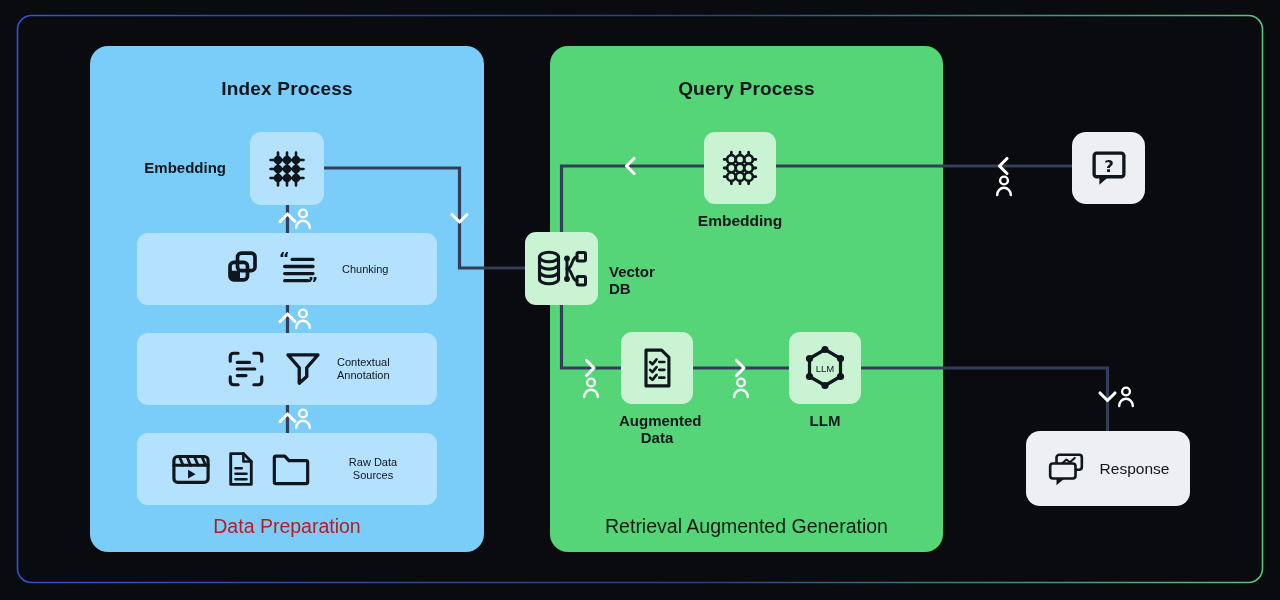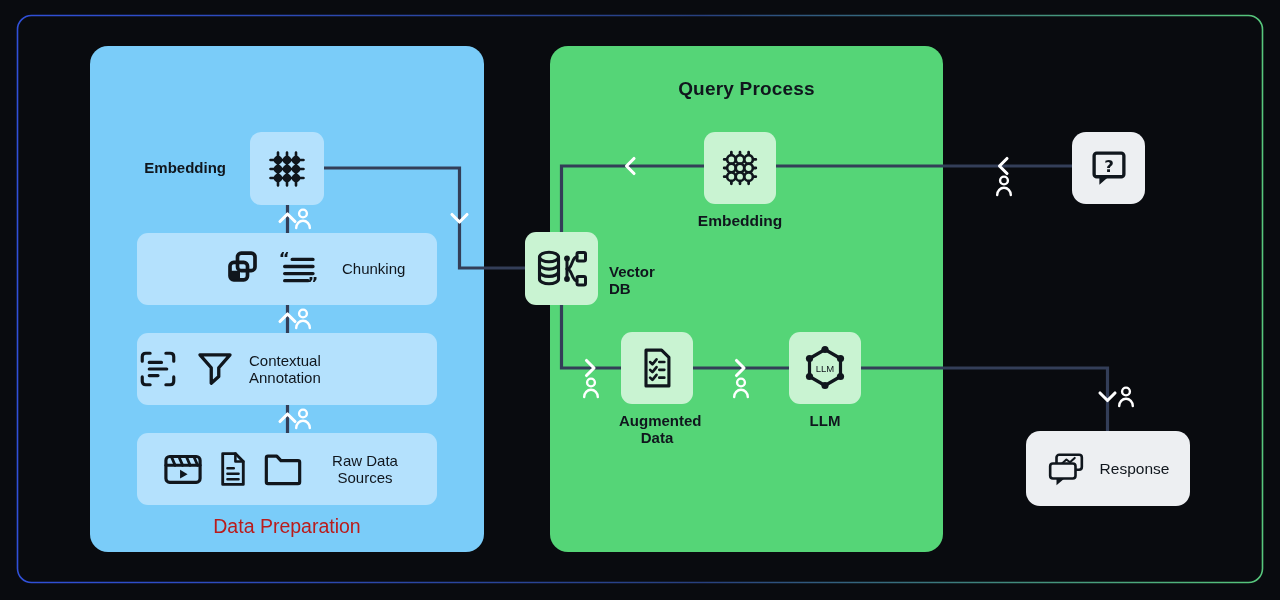--- a/index.html
+++ b/index.html
@@ -27,21 +27,21 @@
   .tile{position:absolute;z-index:3;border-radius:11px;display:flex;
     align-items:center;justify-content:center;}
   .tile-blue{background:var(--tile-blue);}
   .tile-green{background:var(--tile-green);}
   .card{position:absolute;z-index:3;border-radius:14px;background:var(--card);
     display:flex;align-items:center;justify-content:center;}
 
   .pill{position:absolute;z-index:3;border-radius:11px;background:var(--tile-blue);
     display:flex;align-items:center;}
   .pill .icons{display:flex;align-items:center;}
-  .lbl{font-size:15px;font-weight:500;line-height:1.14;color:var(--ink);}
+  .lbl{font-size:11px;font-weight:500;line-height:1.14;color:var(--ink);}
   .side-label{position:absolute;z-index:3;font-size:15px;font-weight:700;
     line-height:1.14;color:var(--ink);}
 
   .wire{stroke:var(--wire);stroke-width:3.2;fill:none;}
   .chev{stroke:var(--arrow);stroke-width:3.1;fill:none;stroke-linecap:round;stroke-linejoin:round;}
   .person{stroke:var(--arrow);stroke-width:2.4;fill:none;stroke-linecap:round;}
   .ic{stroke:var(--ink);fill:none;stroke-linecap:round;stroke-linejoin:round;}
   .ic-fill{fill:var(--ink);stroke:none;}
   .qtext{font-family:"DejaVu Sans","Liberation Sans",sans-serif;font-weight:700;fill:var(--ink);}
   .llmtext{font-family:"Liberation Sans",sans-serif;font-weight:500;fill:var(--ink);}
@@ -68,20 +68,21 @@
     <path class="wire" d="M561.5 233 V166 H1072"></path>
     <path class="wire" d="M561.5 304 V368 H621"></path>
     <path class="wire" d="M693 368 H789"></path>
     <path class="wire" d="M861 368 H1107.5 V431"></path>
     <path class="wire" d="M287.5 205 V233"></path>
     <path class="wire" d="M287.5 305 V333"></path>
     <path class="wire" d="M287.5 405 V433"></path>
   </svg>
 
   <div class="panel panel-blue">
+    <div class="panel-title">Index Process</div>
     <div class="panel-footer">Data Preparation</div>
   </div>
 
   <div class="side-label" style="left:104px;top:159px;width:122px;text-align:right;">Embedding</div>
 
   <div class="tile tile-blue" style="left:250px;top:132px;width:74px;height:73px;">
     <svg width="48" height="48" viewBox="0 0 48 48">
       <g class="ic" stroke-width="2.6">
         <path d="M7.5 15 H40.5 M7.5 24 H40.5 M7.5 33 H40.5 M15 7.5 V40.5 M24 7.5 V40.5 M33 7.5 V40.5"></path>
       </g>
@@ -110,39 +111,39 @@
         <g class="ic" stroke-width="4">
           <path d="M17 12.5 H42 M8 21 H42 M8 29.5 H42 M8 38 H36"></path>
         </g>
         <text class="qtext" x="1" y="18" font-size="20">“</text>
         <text class="qtext" x="35" y="48" font-size="20">”</text>
       </svg>
     </div>
     <div class="lbl" style="margin-left:24px;">Chunking</div>
   </div>
 
-  <div class="pill" style="left:137px;top:333px;width:300px;height:72px;box-sizing:border-box;">
+  <div class="pill" style="left:137px;top:333px;width:300px;height:72px;padding-left:88px;box-sizing:border-box;">
     <div class="icons" style="gap:16px;">
       <svg width="42" height="42" viewBox="0 0 48 48">
         <g class="ic" stroke-width="3.6">
           <path d="M6 15 V10 Q6 6 10 6 H15"></path>
           <path d="M33 6 H38 Q42 6 42 10 V15"></path>
           <path d="M42 33 V38 Q42 42 38 42 H33"></path>
           <path d="M15 42 H10 Q6 42 6 38 V33"></path>
           <path d="M14 16.5 H28 M14 24 H34 M14 31.5 H24"></path>
         </g>
       </svg>
       <svg width="40" height="40" viewBox="0 0 48 48">
         <path class="ic" stroke-width="4" d="M6 7 H42 L28.5 22.5 V33 L19.5 41 V22.5 Z"></path>
       </svg>
     </div>
     <div class="lbl" style="margin-left:14px;width:100px;">Contextual Annotation</div>
   </div>
 
-  <div class="pill" style="left:137px;top:433px;width:300px;height:72px;padding-left:26px;box-sizing:border-box;">
+  <div class="pill" style="left:137px;top:433px;width:300px;height:72px;padding-left:34px;box-sizing:border-box;">
     <div class="icons" style="gap:11px;">
       <svg width="40" height="40" viewBox="0 0 48 48">
         <rect class="ic" x="3.5" y="9" width="41" height="31" rx="4.5" stroke-width="3.8"></rect>
         <g class="ic" stroke-width="3.4">
           <path d="M3.5 19.5 H44.5"></path>
           <path d="M10 9 L14.5 19.5 M19 9 L23.5 19.5 M28 9 L32.5 19.5 M37 9 L41.5 19.5"></path>
         </g>
         <path class="ic-fill" d="M20.5 25 L29.5 30.2 L20.5 35.4 Z"></path>
       </svg>
       <svg width="38" height="38" viewBox="0 0 48 48">
@@ -154,20 +155,21 @@
       </svg>
       <svg width="40" height="40" viewBox="0 0 48 48">
         <path class="ic" stroke-width="3.8" d="M4 39.5 V10.5 Q4 8.5 6 8.5 H16.5 L21.5 14 H42 Q44 14 44 16 V39.5 Q44 41.5 42 41.5 H6 Q4 41.5 4 39.5 Z"></path>
       </svg>
     </div>
     <div class="lbl" style="margin-left:18px;width:88px;text-align:center;">Raw Data Sources</div>
   </div>
 
   <div class="panel panel-green">
     <div class="panel-title">Query Process</div>
+    <div class="panel-footer">Retrieval Augmented Generation</div>
   </div>
 
   <div class="tile tile-green" style="left:704px;top:132px;width:72px;height:72px;">
     <svg width="46" height="46" viewBox="0 0 48 48">
       <g class="ic" stroke-width="2.9">
         <path d="M7.5 15 H40.5 M7.5 24 H40.5 M7.5 33 H40.5 M15 7.5 V40.5 M24 7.5 V40.5 M33 7.5 V40.5"></path>
       </g>
       <g stroke="#10161d" stroke-width="2.7" fill="var(--tile-green)">
         <circle cx="15" cy="15" r="4.4"></circle>
           <circle cx="24" cy="15" r="4.4"></circle>

